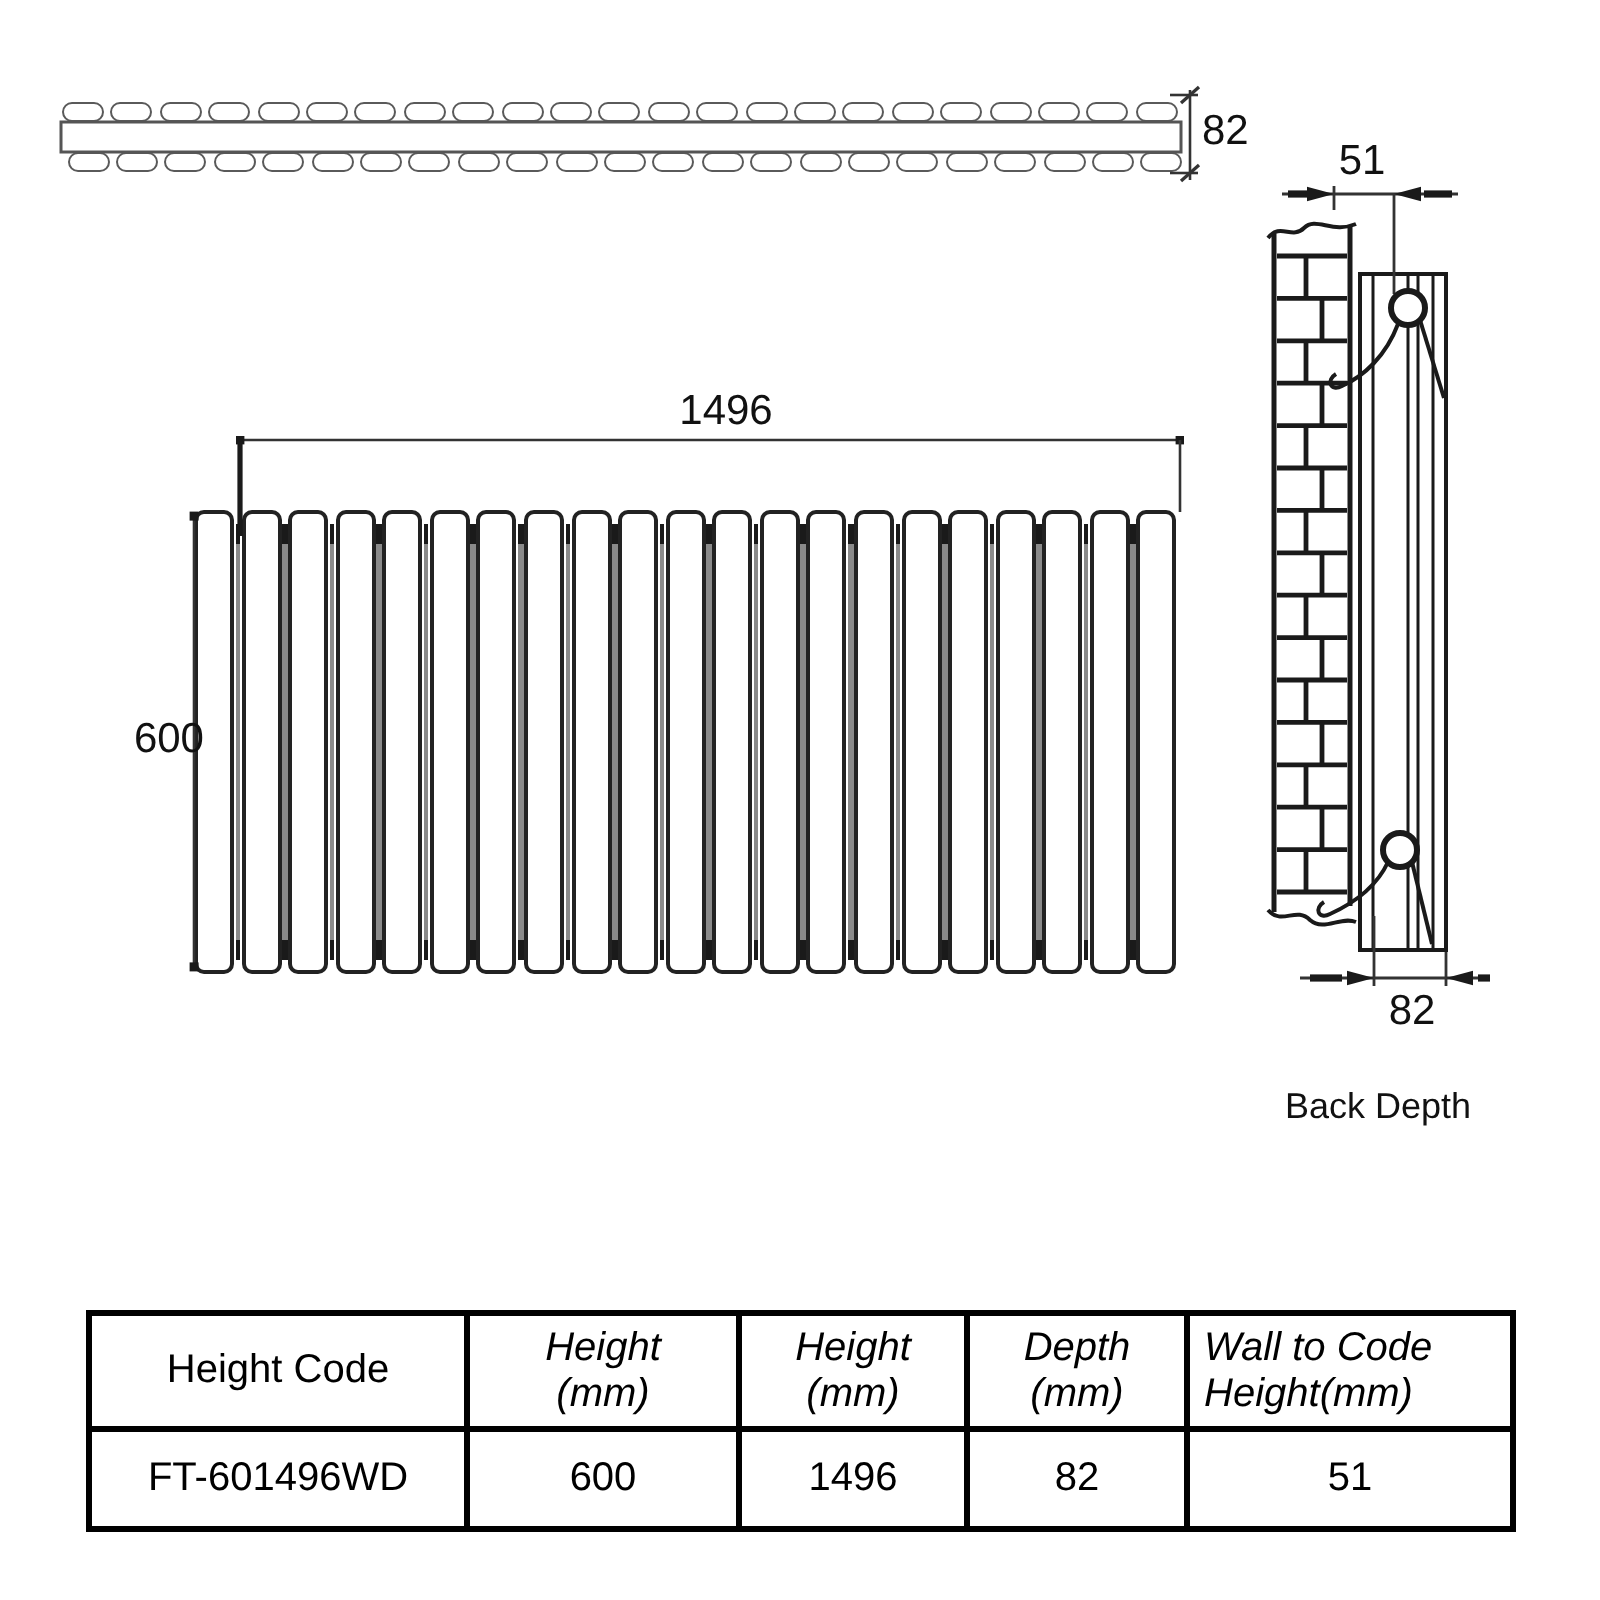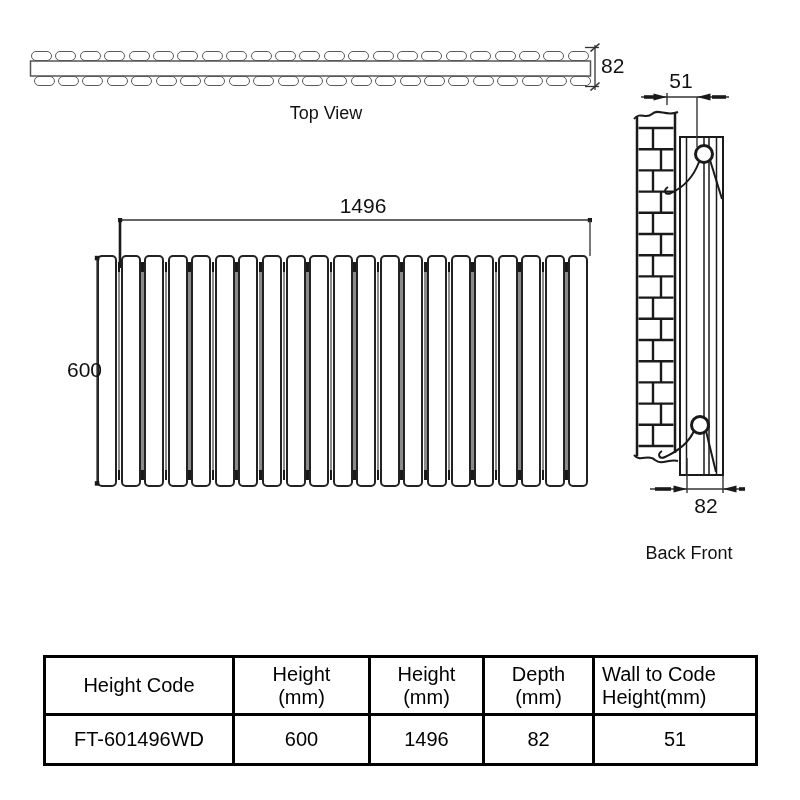--- a/index.html
+++ b/index.html
@@ -25,21 +25,21 @@
   .dim{position:absolute;z-index:3;font-size:21px;color:#111;white-space:nowrap;}
   .dim.center{text-align:center;}
   .dim.right{text-align:right;}
   
   .spec-table{position:absolute;left:43px;top:655px;z-index:3;border-collapse:collapse;
               table-layout:fixed;font-size:20px;line-height:1.12;color:#000;}
   .spec-table th,.spec-table td{border:3px solid #000;font-weight:normal;text-align:center;
               vertical-align:middle;padding:0;background:#fff;}
   .spec-table thead tr{height:58px;}
   .spec-table tbody tr{height:50px;}
-  .spec-table .h2{display:block;}
+  .spec-table .h2{display:block;font-style:italic;}
   .spec-table .cell-wallpipe{text-align:left;padding-left:7px;}
 </style>
 </head>
 <body>
 
 <div class="canvas">
 
   <div class="shape-layer">
     <div class="ovals-row top">
         <div class="oval" style="left: 0px;"></div>
@@ -239,22 +239,21 @@
       <polygon points="723,489 736.5,485.4 736.5,492.6" fill="#1a1a1a"></polygon>
     </g>
   </svg>
 
   <span class="dim" style="left:601px;top:54px;">82</span>
   <span class="dim center" style="left:263px;top:194px;width:200px;">1496</span>
   <span class="dim right" style="left:32px;top:358px;width:70px;">600</span>
   <span class="dim center" style="left:631px;top:69px;width:100px;">51</span>
   <span class="dim center" style="left:656px;top:494px;width:100px;">82</span>
 
-  <span class="lbl center" style="left:226px;top:103px;width:200px;">Top View</span>
-  <span class="lbl center" style="left:589px;top:543px;width:200px;">Back Front</span>
+  <span class="lbl center" style="left:589px;top:543px;width:200px;">Back Depth</span>
 
   <table class="spec-table">
     <colgroup>
       <col style="width:189px">
         <col style="width:136px">
         <col style="width:114px">
       <col style="width:110px">
         <col style="width:163px">
     </colgroup>
     <thead>

